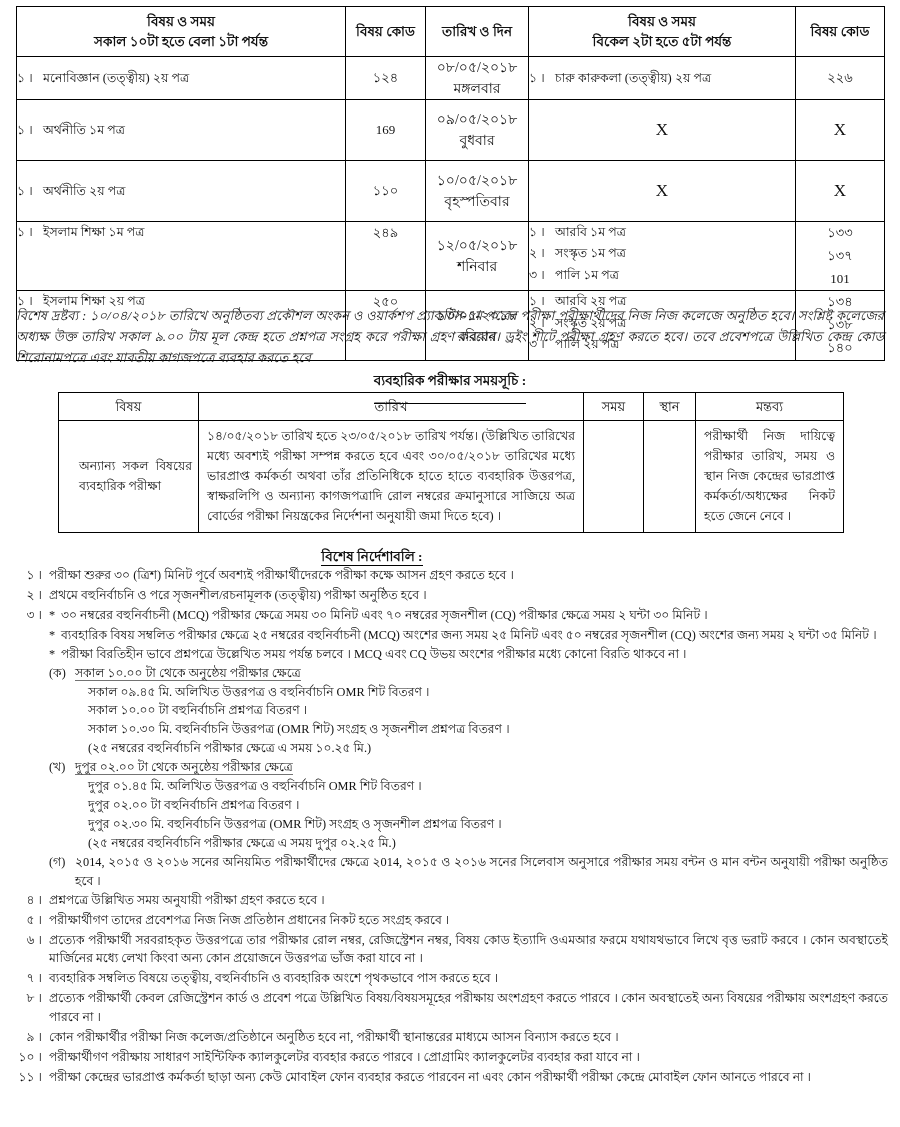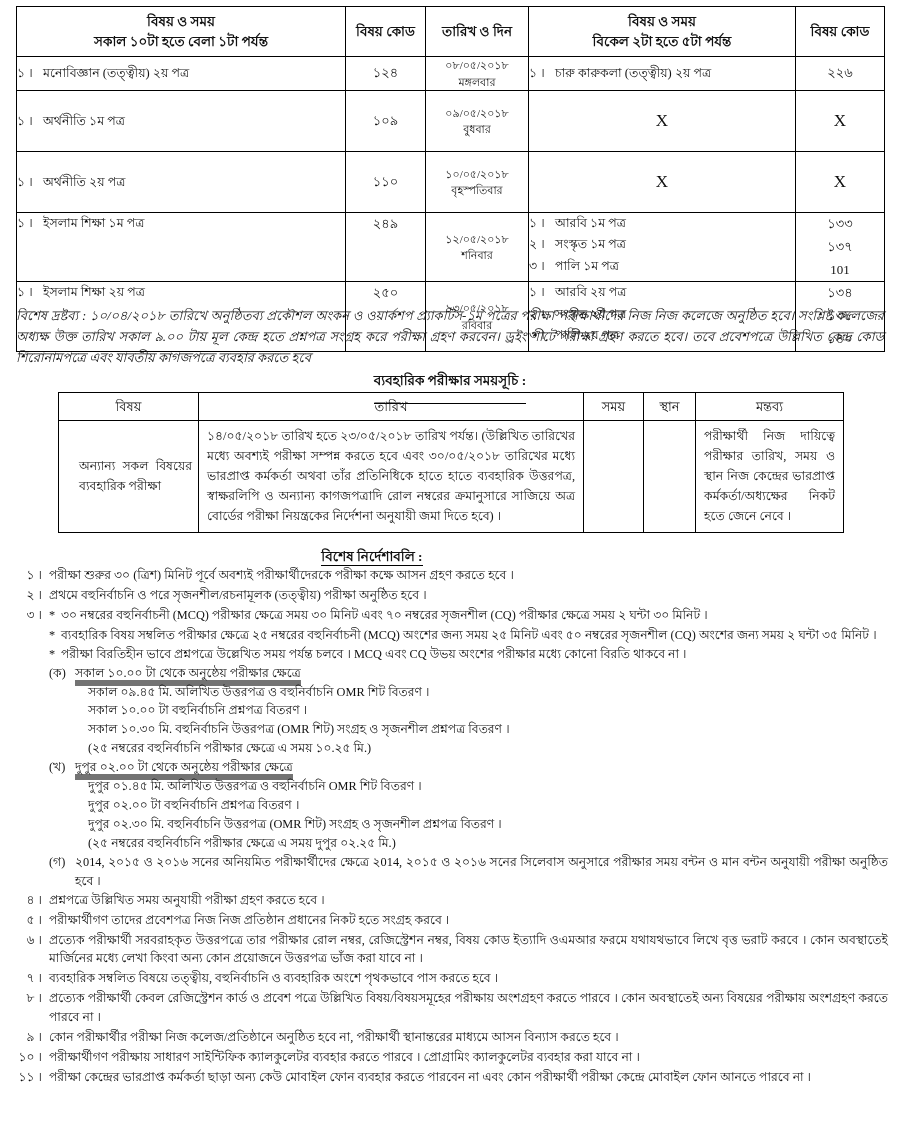--- a/index.html
+++ b/index.html
@@ -32,21 +32,21 @@
     padding:5px 2px;
   }
   .hdr2{display:block;}
 
   .subj-cell{padding:5px 4px 5px 10px;font-size:12.5px;line-height:1.7;}
   .subj-line{display:flex;align-items:baseline;}
   .subj-no{width:26px;flex:0 0 26px;}
   .subj-name{flex:1;}
   .code-cell{text-align:center;font-size:13px;line-height:1.75;padding:5px 2px;}
   .code-cell .codeline{display:block;}
-  .date-cell{text-align:center;font-size:11px;line-height:1.5;padding:5px 2px;}
+  .date-cell{text-align:center;font-size:14px;line-height:1.5;padding:5px 2px;}
   .date-cell .dd{display:block;}
   .xcell{text-align:center;font-size:17px;font-family:"Liberation Serif",serif;}
 
   
   .note{
     position:absolute;left:16px;top:305px;width:868px;
     font-size:13px;line-height:1.62;text-align:justify;font-style:italic;
   }
   .note p{margin:0;}
 
@@ -83,21 +83,21 @@
   }
   .row{display:flex;align-items:baseline;margin-bottom:1px;}
   .num{flex:0 0 26px;width:26px;text-align:right;padding-right:7px;}
   .txt{flex:1;text-align:justify;}
   .sub{margin-left:33px;}
   .star{display:flex;align-items:baseline;}
   .star .bullet{flex:0 0 12px;}
   .paren{display:flex;align-items:baseline;margin-left:33px;}
   .paren .pn{flex:0 0 26px;}
   .paren .ptxt{flex:1;text-align:justify;}
-  .uline{border-bottom:6px solid #737373;display:inline;}
+  .uline{border-bottom:1px solid #737373;display:inline;}
   .indent2{margin-left:72px;}
 </style>
 </head>
 <body>
 
 <div class="page">
 
   <table class="routine-tbl">
     <colgroup>
       <col style="width:329px">
@@ -149,21 +149,21 @@
       </tr>
 
       <tr>
         <td class="subj-cell" style="height:60px">
           <div class="subj-line">
             <span class="subj-no">১ ।</span>
             <span class="subj-name">অর্থনীতি ১ম পত্র</span>
           </div>
         </td>
         <td class="code-cell">
-          <span class="codeline">১০৯</span>
+          <span class="codeline">169</span>
         </td>
         <td class="date-cell">
           <span class="dd">০৯/০৫/২০১৮</span>
           <span class="dd">বুধবার</span>
         </td>
         <td class="xcell">X</td>
         <td class="xcell">X</td>
       </tr>
 
       <tr>

